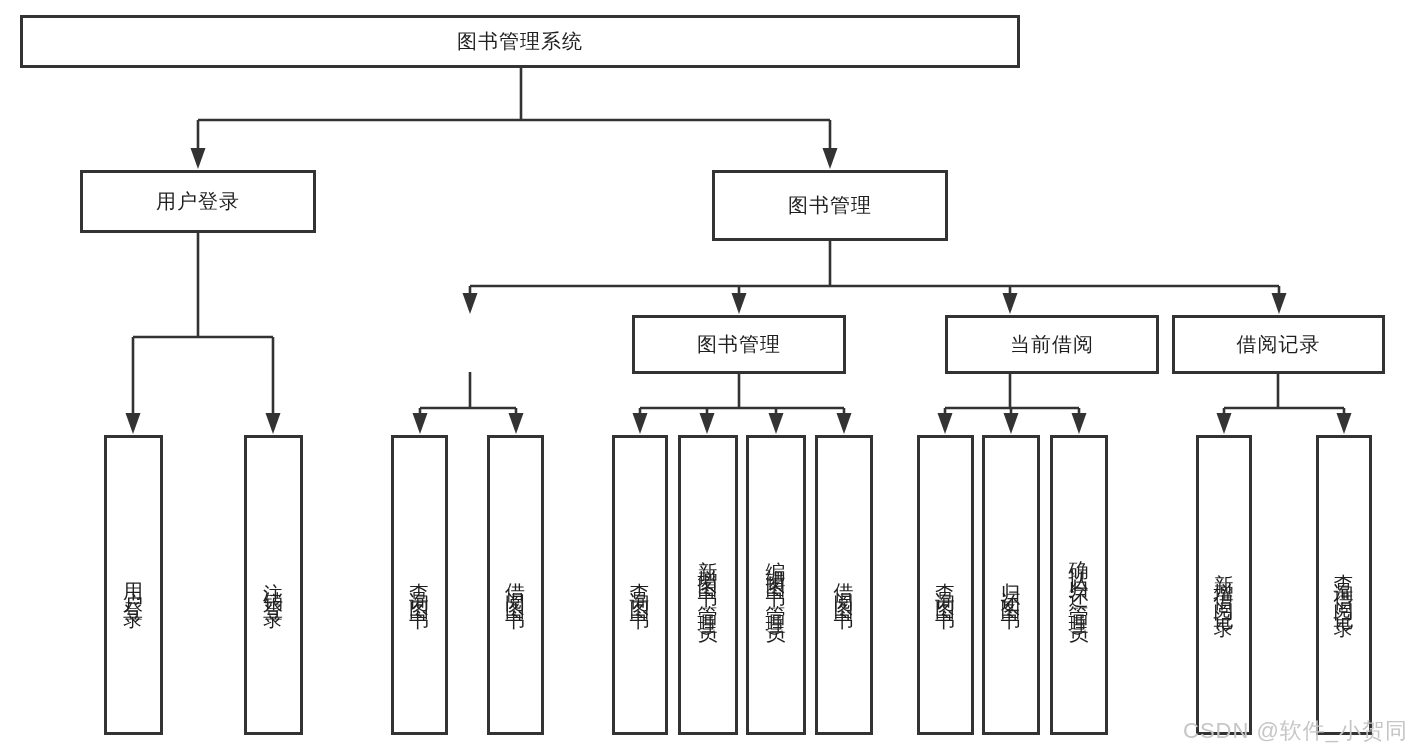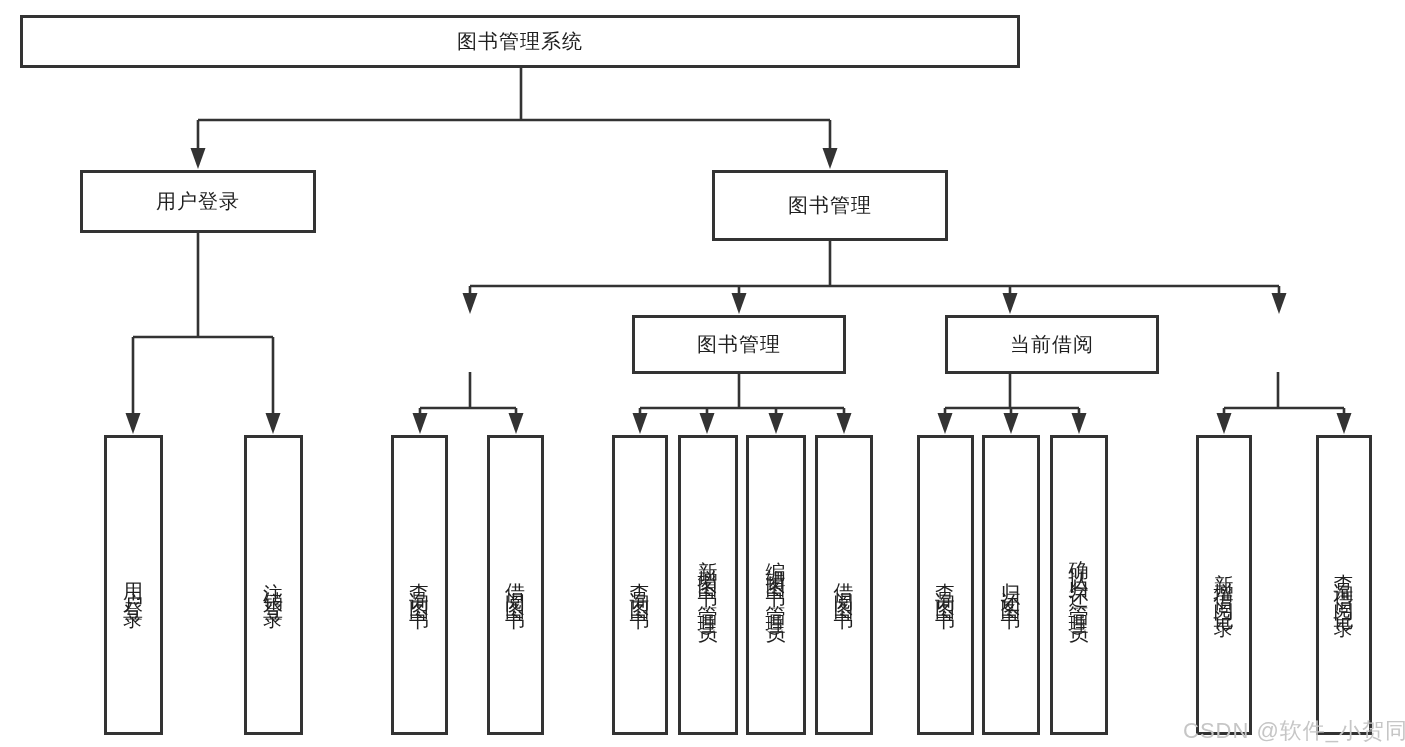--- a/index.html
+++ b/index.html
@@ -125,20 +125,23 @@
   <div class="box" style="left:712px; top:170px; width:236px; height:71px;">
     <span class="hlabel">图书管理</span>
   </div>
 
   <div class="box" style="left:632px; top:315px; width:214px; height:59px;">
     <span class="hlabel">图书管理</span>
   </div>
   <div class="box" style="left:945px; top:315px; width:214px; height:59px;">
     <span class="hlabel">当前借阅</span>
   </div>
+  <div class="box" style="left:1172px; top:315px; width:213px; height:59px;">
+    <span class="hlabel">借阅记录</span>
+  </div>
 
   <div class="box" style="left:104px; top:435px; width:59px; height:300px;">
     <span class="vlabel">用户登录</span>
   </div>
   <div class="box" style="left:244px; top:435px; width:59px; height:300px;">
     <span class="vlabel">注销登录</span>
   </div>
 
   <div class="box" style="left:391px; top:435px; width:57px; height:300px;">
     <span class="vlabel">查询图书</span>

